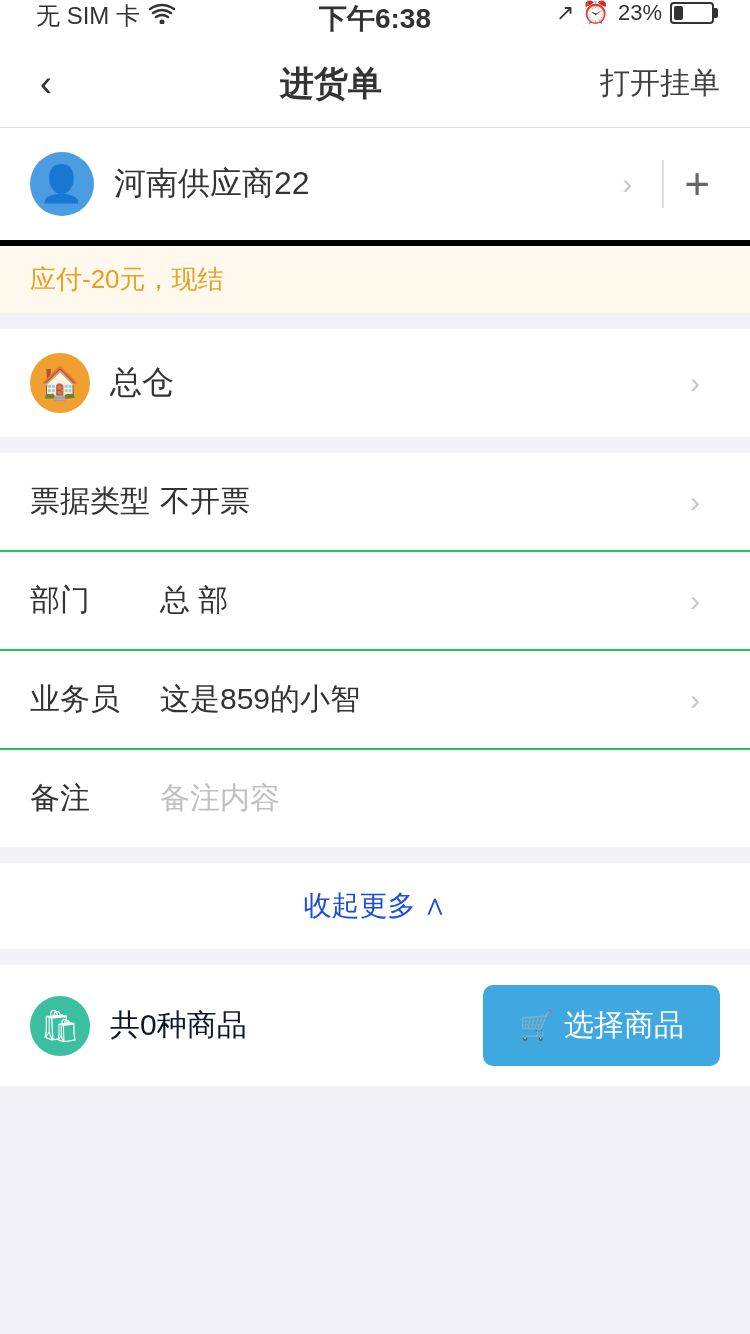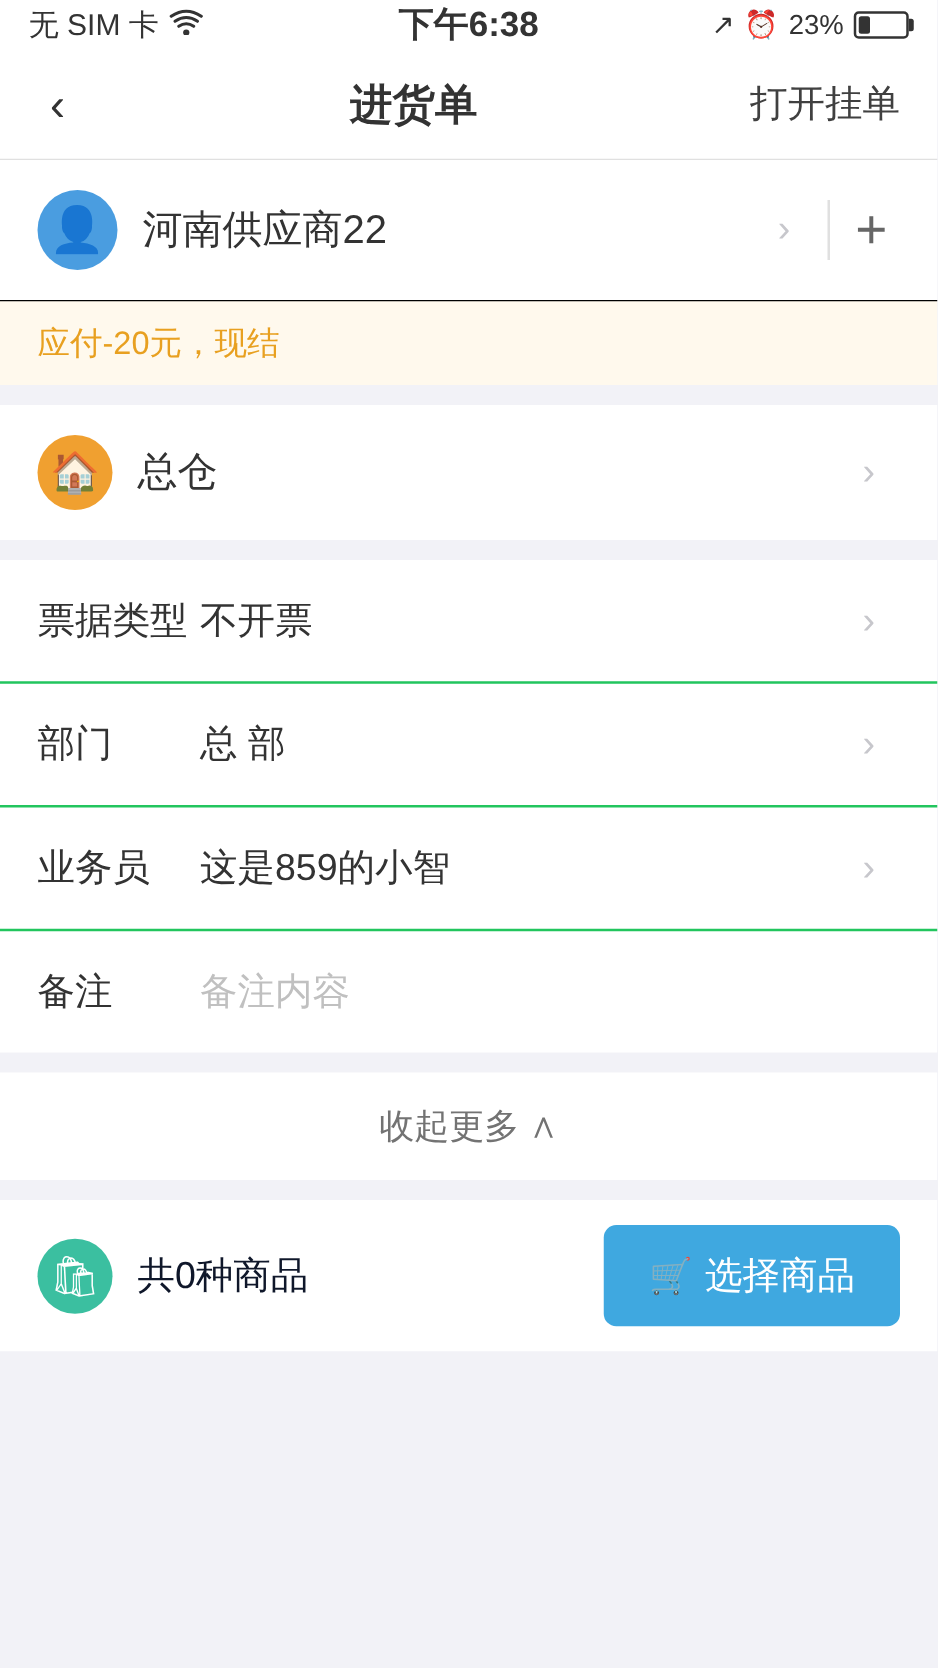--- a/index.html
+++ b/index.html
@@ -11,23 +11,23 @@
       background: #f2f2f7;
       font-size: 32px;
       color: #333;
     }
 
     
     .status-bar {
       height: 40px;
       background: #fff;
       display: flex;
-      align-items: center;
+      align-items: flex-start;
       justify-content: space-between;
-      padding: 0 23px;
+      padding: 0 36px;
       font-size: 24px;
       font-weight: 500;
     }
     .status-left { display: flex; align-items: center; gap: 8px; }
     .status-center { position: absolute; left: 50%; transform: translateX(-50%); font-size: 28px; font-weight: 600; }
     .status-right { display: flex; align-items: center; gap: 8px; font-size: 22px; }
     .battery-icon {
       display: inline-block;
       width: 44px; height: 22px;
       border: 2px solid #333;
@@ -125,21 +125,21 @@
       padding: 0 10px;
       cursor: pointer;
     }
 
     
     .notice-bar {
       background: #fff9ed;
       padding: 16px 30px;
       font-size: 26px;
       color: #e8a020;
-      border-top: 1px solid #000000;
+      border-top: 6px solid #000000;
     }
 
     
     .warehouse-row {
       display: flex;
       align-items: center;
       padding: 24px 30px;
       background: #fff;
     }
     .warehouse-icon-wrap {
@@ -187,21 +187,21 @@
 
     
     .collapse-bar {
       background: #fff;
       display: flex;
       align-items: center;
       justify-content: center;
       padding: 24px;
       margin-bottom: 16px;
       font-size: 28px;
-      color: #737373;
+      color: #1d4ed8;
       cursor: pointer;
     }
 
     
     .bottom-bar {
       background: #fff;
       display: flex;
       align-items: center;
       padding: 20px 30px;
       min-height: 90px;

